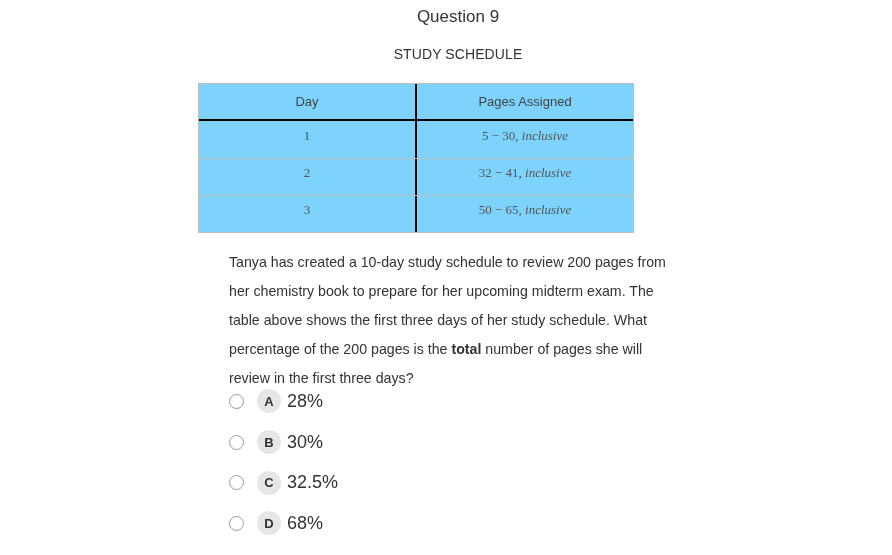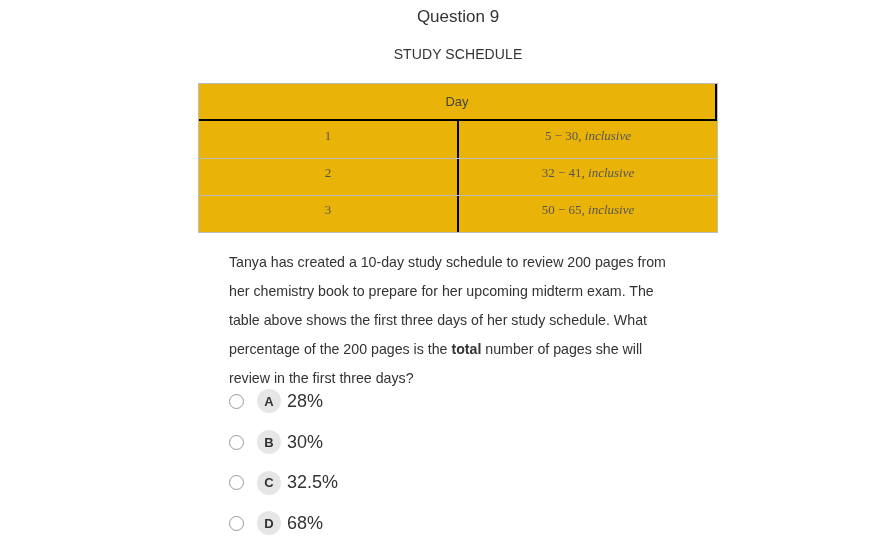--- a/index.html
+++ b/index.html
@@ -9,22 +9,22 @@
     }
     .q-title {
       position: absolute; top: 7px; left: 0; width: 916px; text-align: center;
       font-size: 17px; color: #333;
     }
     .table-title {
       position: absolute; top: 46px; left: 0; width: 916px; text-align: center;
       font-size: 14px; color: #333; letter-spacing: 0.1px;
     }
     .tbl {
-      position: absolute; left: 198px; top: 83px; width: 520px;
-      border: 1px solid #bdbdbd; background: #eab308; box-sizing: border-box;
+      position: absolute; left: 198px; top: 83px; width: 436px;
+      border: 1px solid #bdbdbd; background: #7dd3fc; box-sizing: border-box;
     }
     .row { display: flex; height: 37px; border-top: 1px solid #bdbdbd; box-sizing: border-box; }
     .row.head { height: 37px; border-top: none; border-bottom: 2px solid #000; }
     .row.head + .row { border-top: none; }
     .cell {
       flex: 1; display: flex; align-items: center; justify-content: center;
       font-size: 13px; color: #444; padding-bottom: 8px; box-sizing: border-box;
     }
     .row.head .cell { padding-bottom: 0; }
     .cell.left { border-right: 2px solid #000; }
@@ -50,20 +50,21 @@
   </style>
 </head>
 <body>
 
 <div class="q-title">Question 9</div>
 <div class="table-title">STUDY SCHEDULE</div>
 
 <div class="tbl">
   <div class="row head">
     <div class="cell left">Day</div>
+    <div class="cell">Pages Assigned</div>
   </div>
   <div class="row">
     <div class="cell left math">1</div>
     <div class="cell math">
       <span>5 − 30,</span>&nbsp;<i>inclusive</i>
     </div>
   </div>
   <div class="row">
     <div class="cell left math">2</div>
     <div class="cell math">

